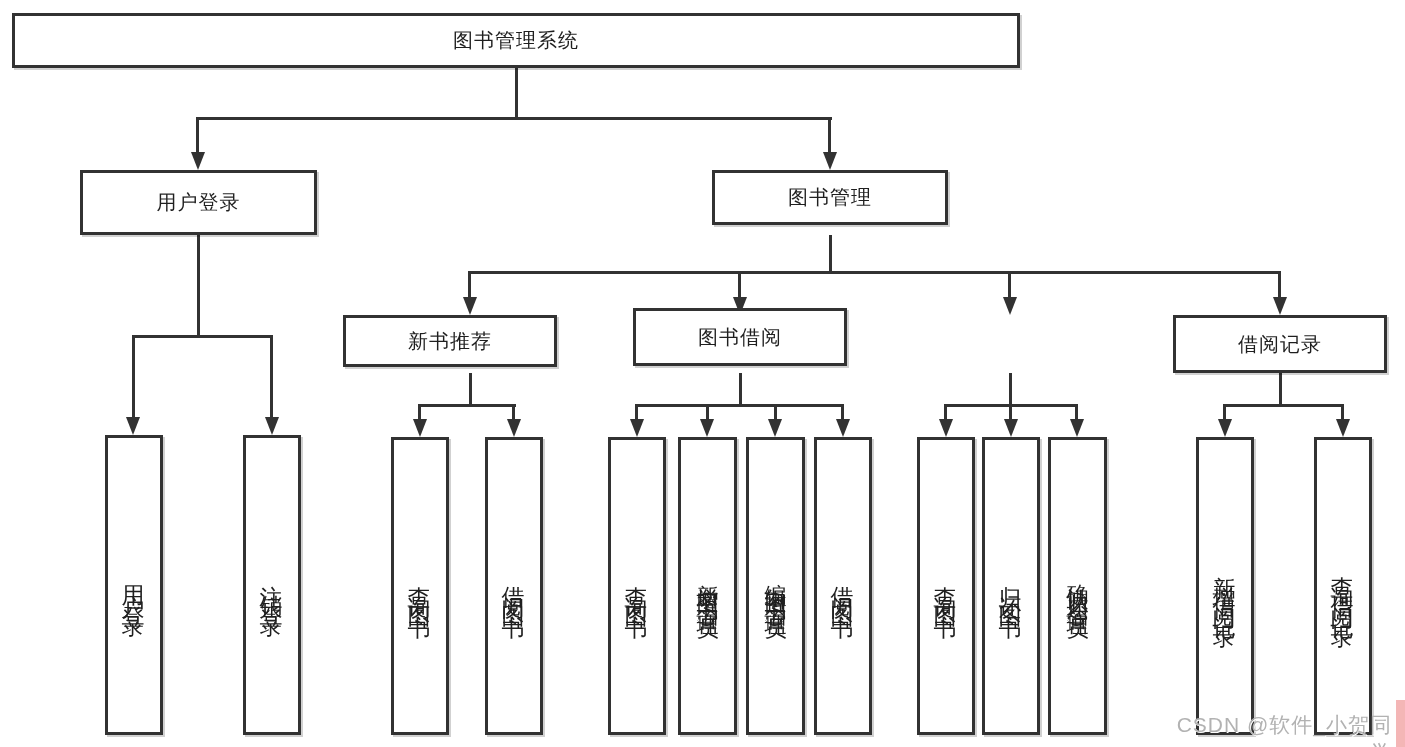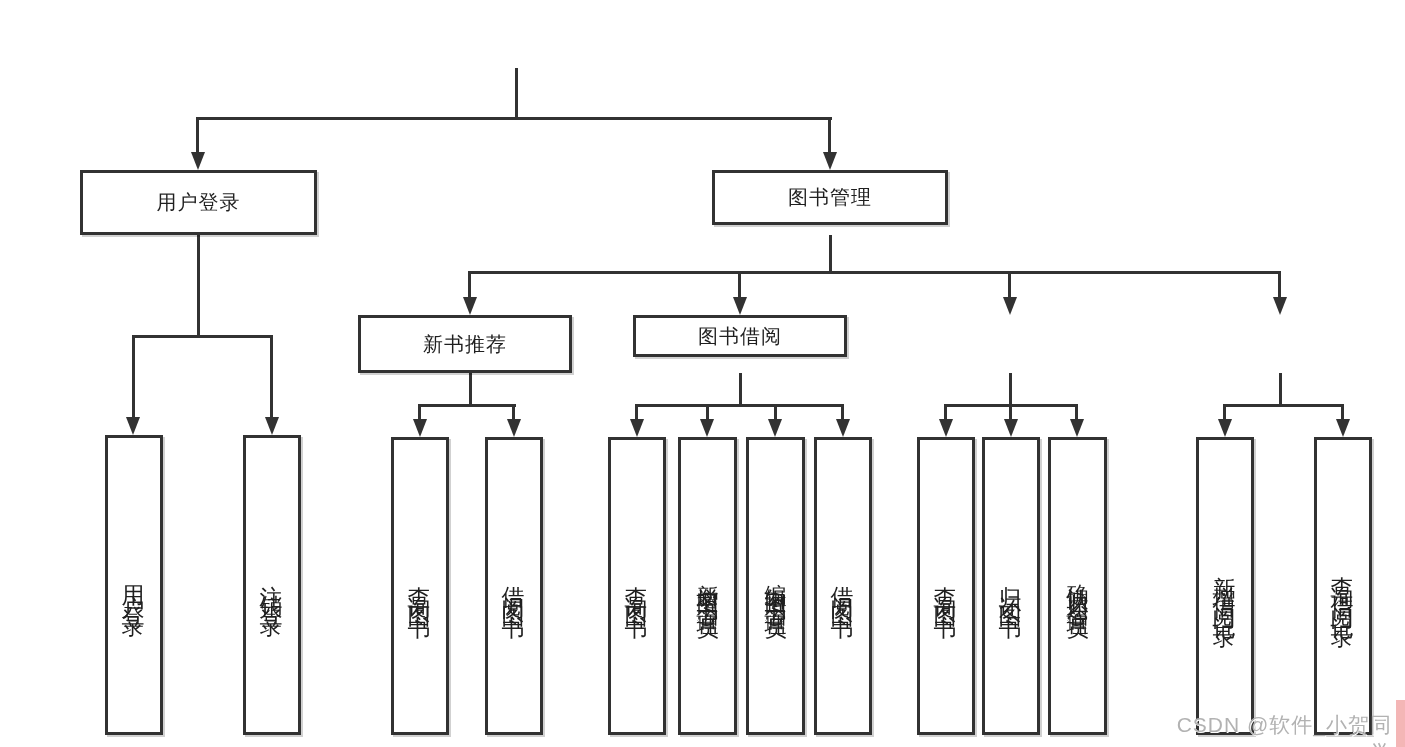--- a/index.html
+++ b/index.html
@@ -104,29 +104,31 @@
 
   <div>
     <div class="vl" style="left:1279px;top:373px;height:34px"></div>
     <div class="hl" style="left:1223px;top:404px;width:120px"></div>
     <div class="vl" style="left:1223px;top:404px;height:17px"></div>
     <div class="arrow" style="left:1218px;top:419px"></div>
     <div class="vl" style="left:1341px;top:404px;height:17px"></div>
     <div class="arrow" style="left:1336px;top:419px"></div>
   </div>
 
+  <div class="box box-h" style="left:12px;top:13px;width:1008px;height:55px">图书管理系统</div>
 
   <div class="box box-h" style="left:80px;top:170px;width:237px;height:65px">用户登录</div>
   <div class="box box-h" style="left:712px;top:170px;width:236px;height:55px">图书管理</div>
 
   <div class="box box-v" style="left:105px;top:435px;width:58px;height:300px">用户登录</div>
   <div class="box box-v" style="left:243px;top:435px;width:58px;height:300px">注销登录</div>
 
-  <div class="box box-h" style="left:358px;top:315px;width:214px;height:58px">新书推荐</div>
-  <div class="box box-h" style="left:633px;top:315px;width:214px;height:42px">图书借阅</div>
+  <div class="box box-h" style="left:343px;top:315px;width:214px;height:52px">新书推荐</div>
+  <div class="box box-h" style="left:633px;top:308px;width:214px;height:58px">图书借阅</div>
+  <div class="box box-h" style="left:1173px;top:315px;width:214px;height:58px">借阅记录</div>
 
   <div class="box box-v" style="left:391px;top:437px;width:58px;height:298px">查询图书</div>
   <div class="box box-v" style="left:485px;top:437px;width:58px;height:298px">借阅图书</div>
 
   <div class="box box-v" style="left:608px;top:437px;width:58px;height:298px">查询图书</div>
   <div class="box box-v tight" style="left:678px;top:437px;width:59px;height:298px">新增图书（管理员）</div>
   <div class="box box-v tight" style="left:746px;top:437px;width:59px;height:298px">编辑图书（管理员）</div>
   <div class="box box-v" style="left:814px;top:437px;width:58px;height:298px">借阅图书</div>
 
   <div class="box box-v" style="left:917px;top:437px;width:58px;height:298px">查询图书</div>

